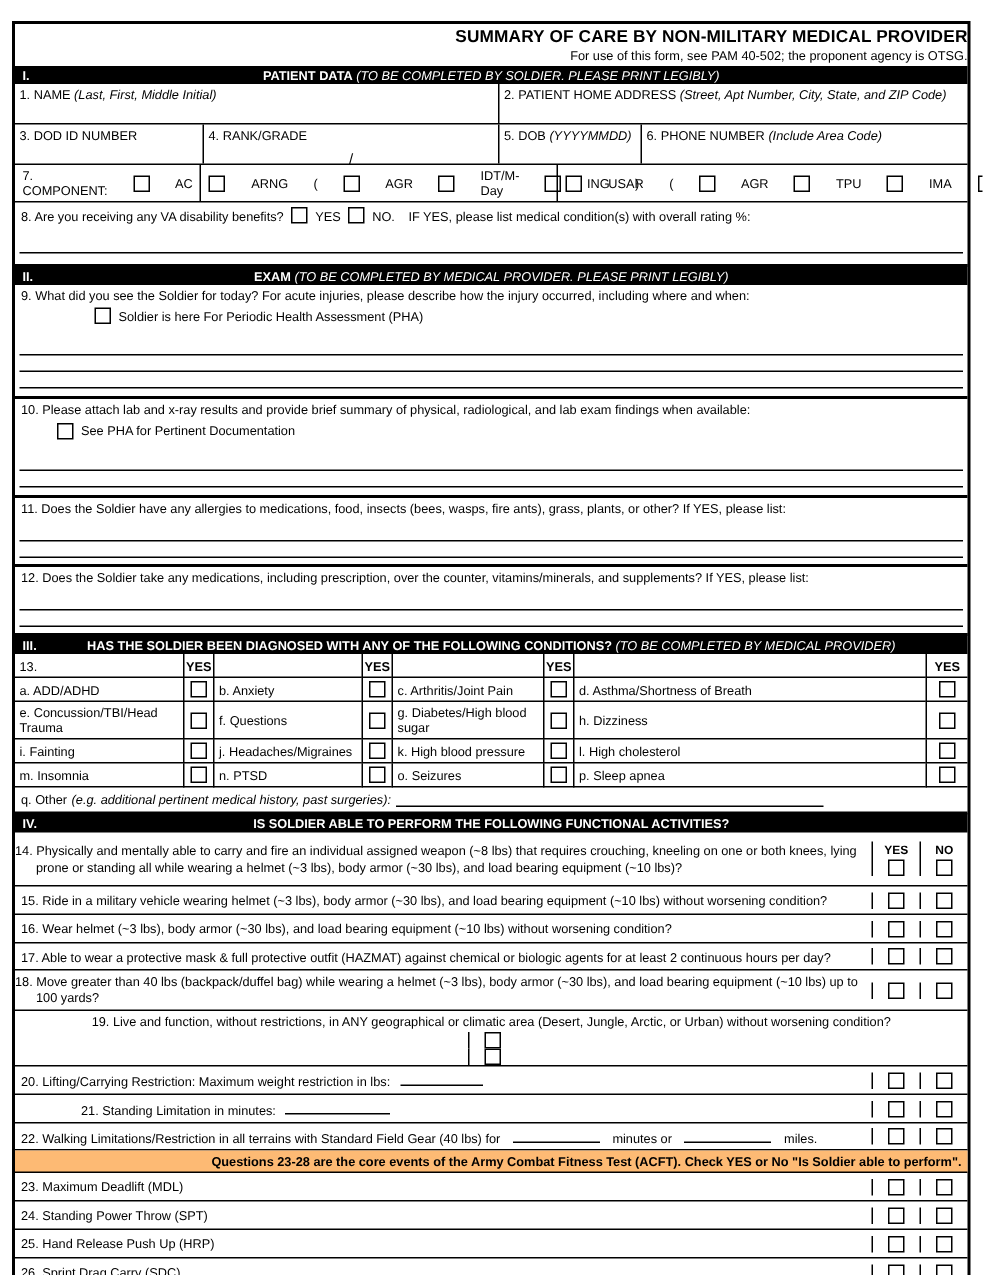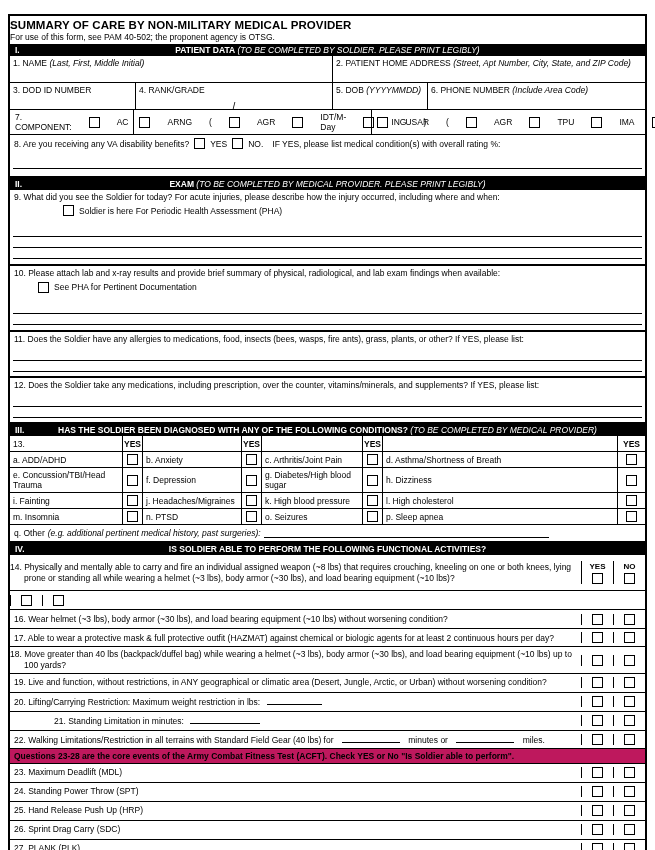--- a/index.html
+++ b/index.html
@@ -1,19 +1,19 @@
 <!DOCTYPE html>
 <html><head>
 <meta charset="utf-8">
 <style>
   html,body{margin:0;padding:0;}
   body{width:655px;height:850px;background:#fff;font-family:"Liberation Sans",sans-serif;color:#000;-webkit-font-smoothing:antialiased;}
   .form{margin:14px 8px 0 8px;border:2px solid #000;}
   
-  .titleblock{text-align:left;padding:3px 0 2px 0;}
+  .titleblock{text-align:right;padding:3px 0 2px 0;}
   .form-title{font-size:11.5px;font-weight:bold;letter-spacing:.1px;}
   .form-sub{font-size:8.5px;margin-top:1px;}
   
   .bar{background:#000;color:#fff;height:12px;line-height:12px;font-size:8.5px;text-align:center;position:relative;}
   .bar-num{position:absolute;left:5px;top:0;font-weight:bold;}
   .bar b{font-weight:bold;}
   .bar i{font-style:italic;font-weight:normal;}
   .thick{border-top:2px solid #000;}
   
   .hrow{display:flex;border-bottom:1px solid #000;}
@@ -40,21 +40,21 @@
   .t13 >div.c0{border-left:none;}
   .t13 .ys{justify-content:center;font-weight:bold;}
   .t13 .cbc{justify-content:center;}
   .qother{display:flex;align-items:flex-end;padding:3px 4px;font-size:8.5px;border-bottom:1px solid #000;gap:3px;}
   
   .act{display:flex;border-bottom:1px solid #000;align-items:center;}
   .act-q{flex:1;padding:2px 4px;font-size:8.5px;line-height:1.25;box-sizing:border-box;}
   .act-c{width:31px;border-left:1px solid #000;display:flex;align-items:center;justify-content:center;flex:none;flex-direction:column;}
   .yn-lab{font-size:8px;font-weight:bold;line-height:12px;}
   .hang{padding-left:14px;text-indent:-14px;}
-  .banner{background:#be185d;border-bottom:1px solid #000;font-size:8.5px;font-weight:bold;padding:2px 4px;} 
+  .banner{background:#fdba74;border-bottom:1px solid #000;font-size:8.5px;font-weight:bold;padding:2px 4px;text-align:right;} 
 </style>
 </head>
 <body>
 
 <div class="form">
 
   <div class="titleblock">
     <div class="form-title">SUMMARY OF CARE BY NON-MILITARY MEDICAL PROVIDER</div>
     <div class="form-sub">For use of this form, see PAM 40-502; the proponent agency is OTSG.</div>
   </div>
@@ -211,21 +211,21 @@
       </div>
     <div>d. Asthma/Shortness of Breath</div>
     <div class="cbc">
         <span class="cb"></span>
       </div>
 
     <div class="c0">e. Concussion/TBI/Head Trauma</div>
     <div class="cbc">
         <span class="cb"></span>
       </div>
-    <div>f. Depression</div>
+    <div>f. Questions</div>
     <div class="cbc">
         <span class="cb"></span>
       </div>
     <div>g. Diabetes/High blood sugar</div>
     <div class="cbc">
         <span class="cb"></span>
       </div>
     <div>h. Dizziness</div>
     <div class="cbc">
         <span class="cb"></span>
@@ -283,20 +283,21 @@
       <span class="yn-lab">YES</span>
       <span class="cb"></span>
     </div>
     <div class="act-c" style="justify-content:flex-start;">
       <span class="yn-lab">NO</span>
       <span class="cb"></span>
     </div>
   </div>
 
   <div class="act" style="min-height:18px;">
+    <div class="act-q">15. Ride in a military vehicle wearing helmet (~3 lbs), body armor (~30 lbs), and load bearing equipment (~10 lbs) without worsening condition?</div>
     <div class="act-c">
         <span class="cb"></span>
       </div>
     <div class="act-c">
         <span class="cb"></span>
       </div>
   </div>
 
   <div class="act" style="min-height:18px;">
     <div class="act-q">16. Wear helmet (~3 lbs), body armor (~30 lbs), and load bearing equipment (~10 lbs) without worsening condition?</div>
@@ -321,21 +322,21 @@
   <div class="act" style="min-height:23px;">
     <div class="act-q hang">18. Move greater than 40 lbs (backpack/duffel bag) while wearing a helmet (~3 lbs), body armor (~30 lbs), and load bearing equipment (~10 lbs) up to 100 yards?</div>
     <div class="act-c">
         <span class="cb"></span>
       </div>
     <div class="act-c">
         <span class="cb"></span>
       </div>
   </div>
 
-  <div class="act" style="min-height:18px;">
+  <div class="act" style="min-height:18px;flex-direction:column;">
     <div class="act-q">19. Live and function, without restrictions, in ANY geographical or climatic area (Desert, Jungle, Arctic, or Urban) without worsening condition?</div>
     <div class="act-c">
         <span class="cb"></span>
       </div>
     <div class="act-c">
         <span class="cb"></span>
       </div>
   </div>
 
   <div class="act" style="min-height:18px;">

